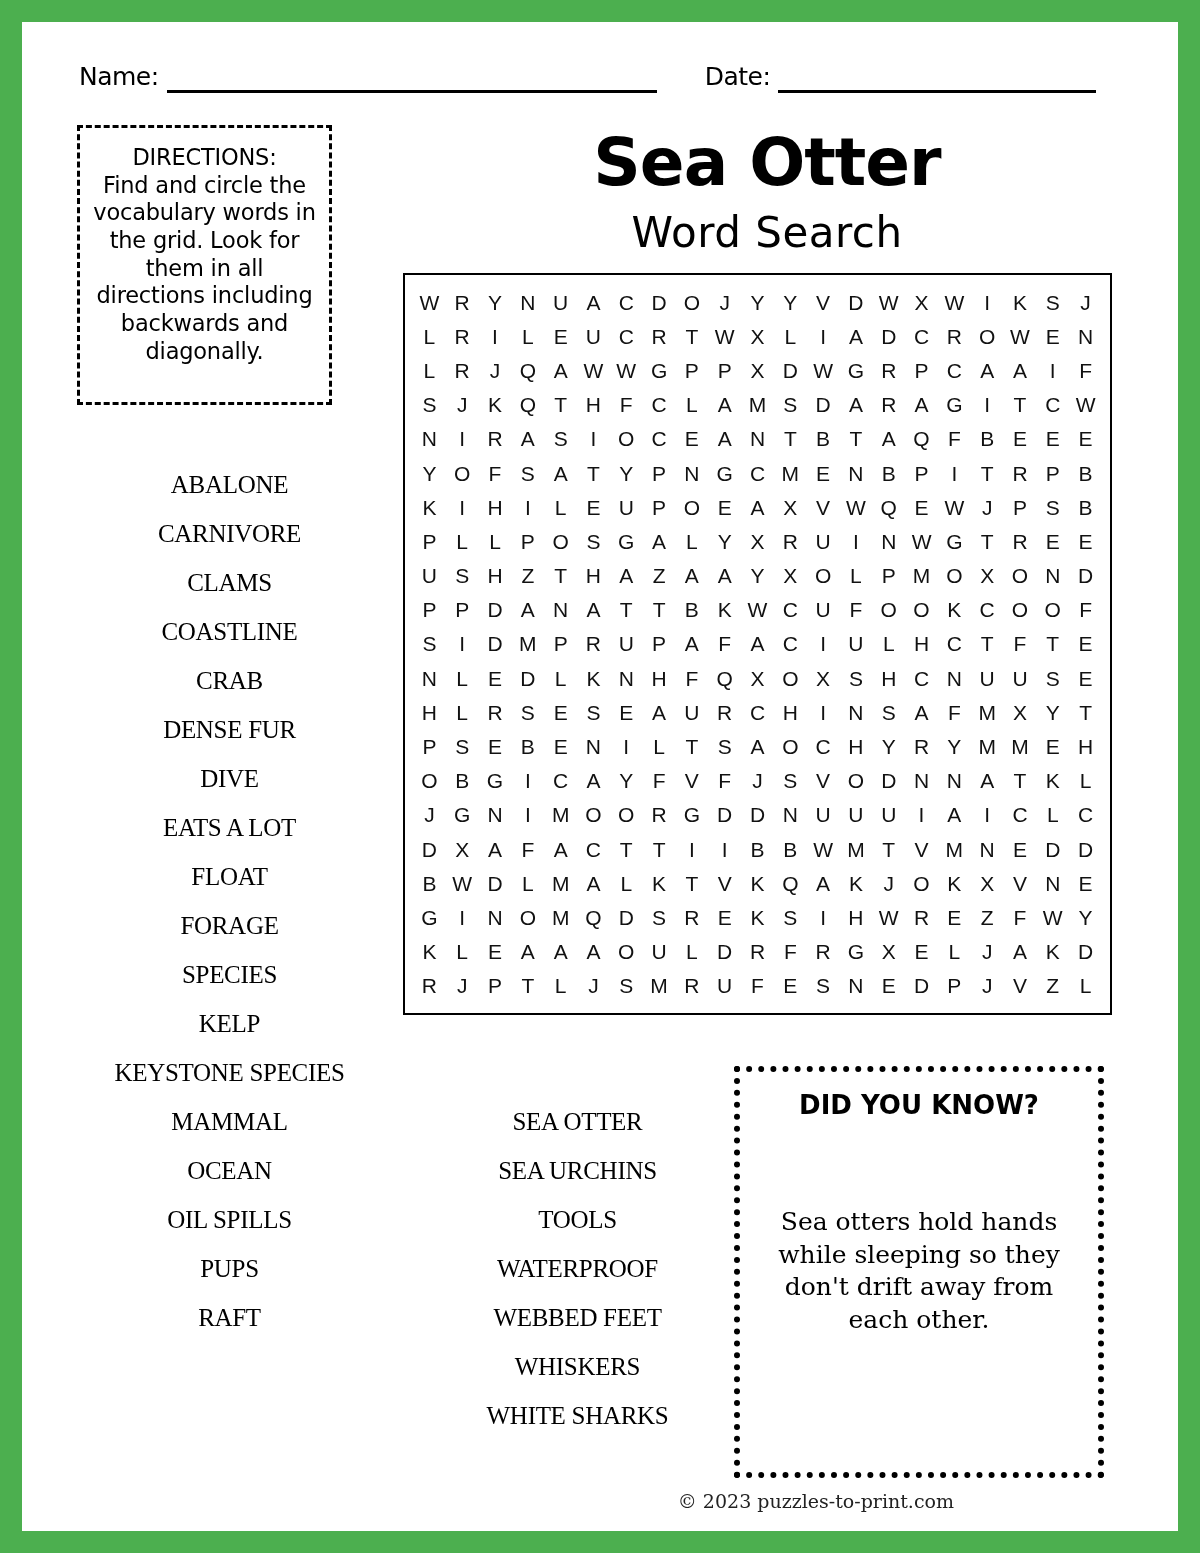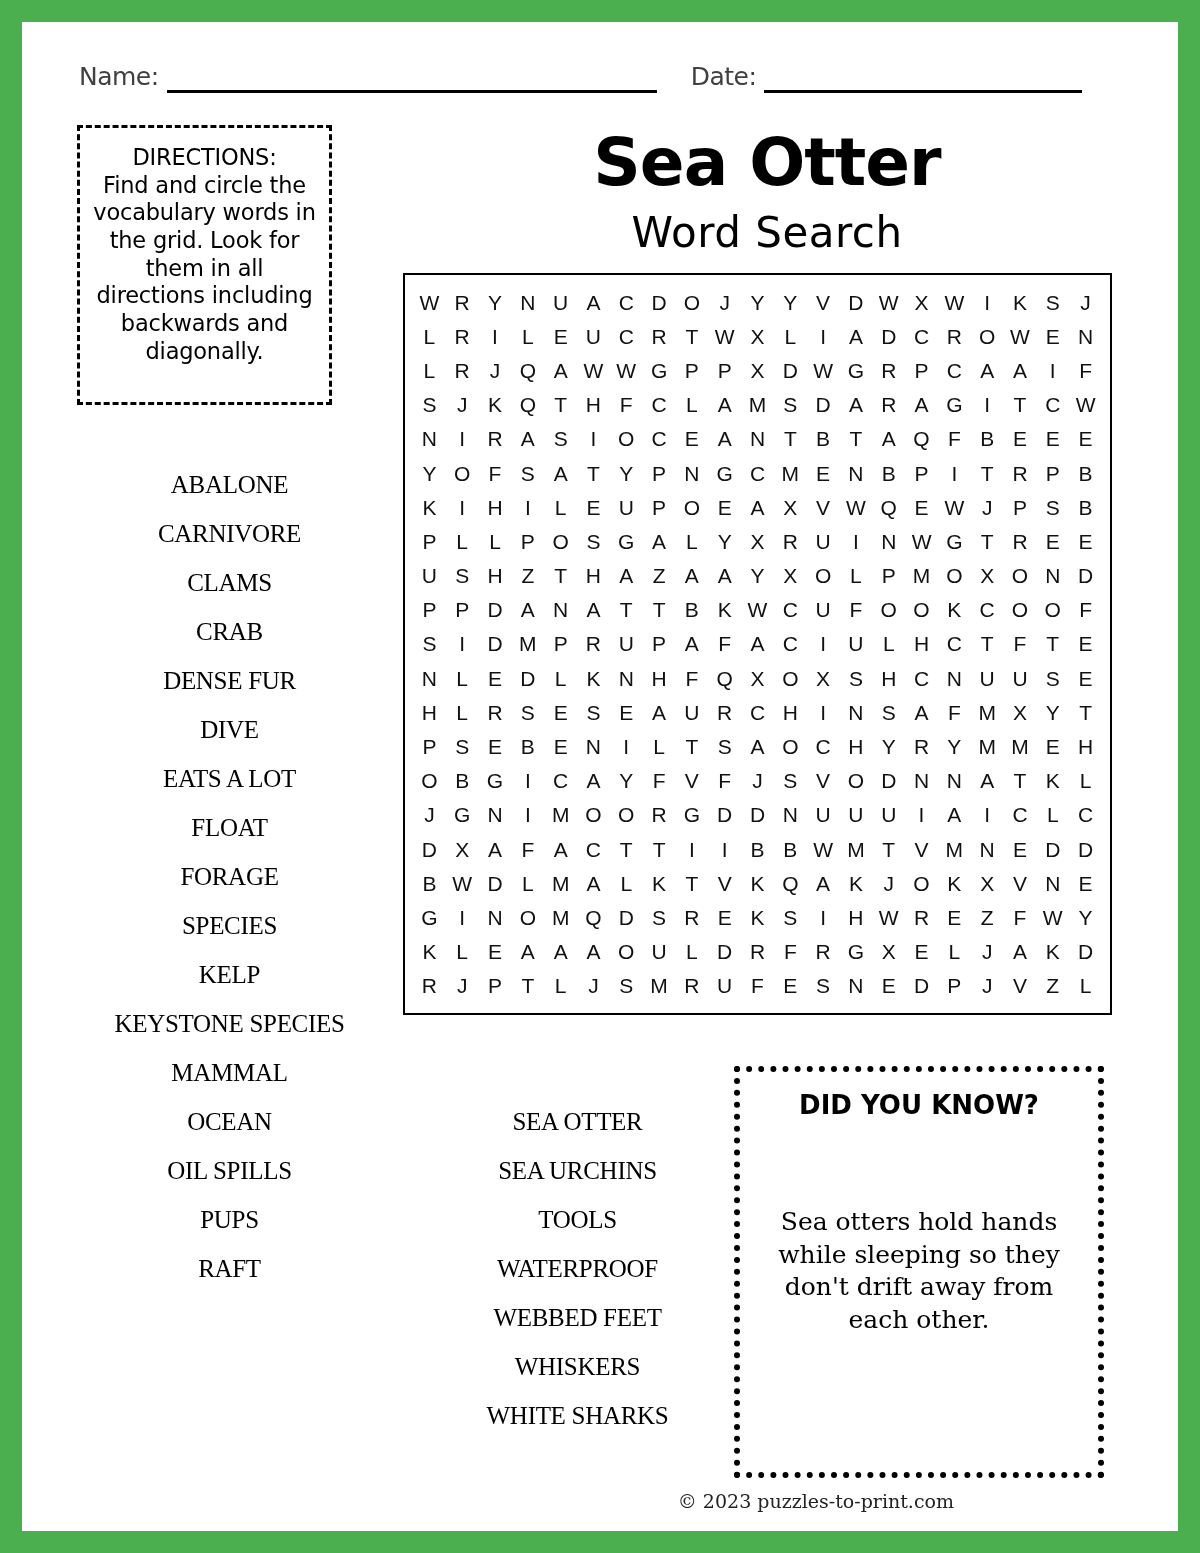--- a/index.html
+++ b/index.html
@@ -27,33 +27,33 @@
     position: absolute;
     left: 57px;
     top: 40px;
     width: 1042px;
     display: flex;
     align-items: flex-end;
   }
   .field-label {
     font-family: "DejaVu Sans", sans-serif;
     font-size: 25px;
-    color: #404040;
+    color: #000000;
     letter-spacing: -0.5px;
     white-space: nowrap;
     padding-bottom: 2px;
   }
   .rule {
     border-bottom: 3px solid #000;
     height: 26px;
     margin-left: 8px;
   }
   .rule-name { width: 490px; }
   .rule-date { width: 318px; }
-  .date-label { margin-left: 34px; }
+  .date-label { margin-left: 48px; }
 
   
   .directions {
     position: absolute;
     left: 55px;
     top: 103px;
     width: 255px;
     height: 280px;
     border: 3px dashed #000;
     padding: 16px 12px 10px 12px;
@@ -643,20 +643,21 @@
         <div class="cell">V</div>
         <div class="cell">Z</div>
         <div class="cell">L</div>
       </div>
   </div>
 
   <div class="wordlist wordlist-col1" id="wordlist-col1">
       <div class="word">ABALONE</div>
       <div class="word">CARNIVORE</div>
       <div class="word">CLAMS</div>
+      <div class="word">COASTLINE</div>
       <div class="word">CRAB</div>
       <div class="word">DENSE FUR</div>
       <div class="word">DIVE</div>
       <div class="word">EATS A LOT</div>
       <div class="word">FLOAT</div>
       <div class="word">FORAGE</div>
       <div class="word">SPECIES</div>
       <div class="word">KELP</div>
       <div class="word">KEYSTONE SPECIES</div>
       <div class="word">MAMMAL</div>

